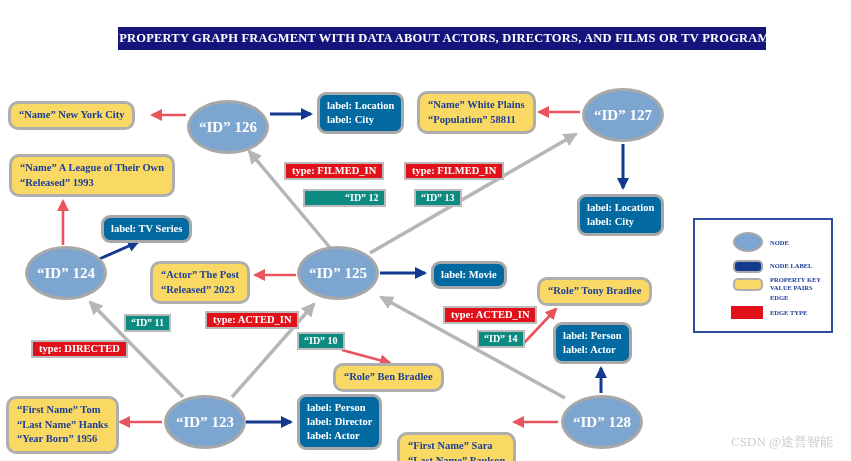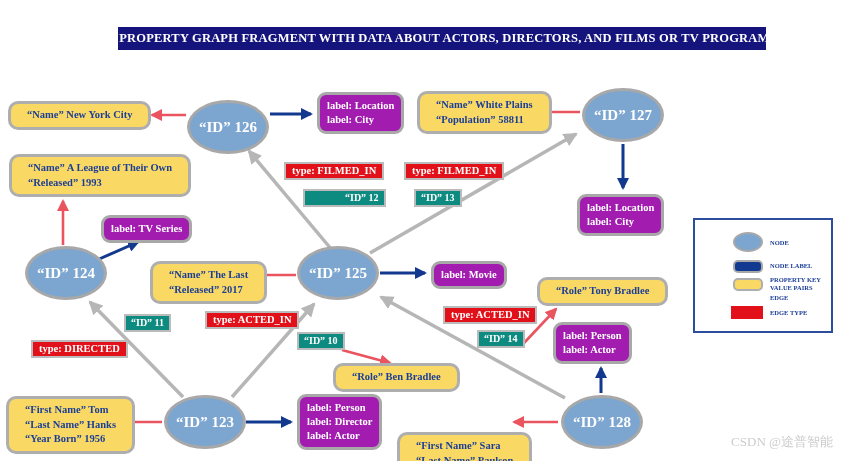--- a/index.html
+++ b/index.html
@@ -12,27 +12,27 @@
     position:absolute;left:118px;top:27px;width:648px;height:23px;z-index:3;
     background:#14147c;color:#ffffff;font-weight:bold;font-size:12.5px;letter-spacing:.2px;
     display:flex;align-items:center;justify-content:center;white-space:nowrap;
   }
   .node{
     position:absolute;z-index:2;width:82px;height:54px;border-radius:50%;
     background:#7ca6d0;border:3px solid #a8a8a8;color:#ffffff;font-weight:bold;font-size:15px;
     display:flex;align-items:center;justify-content:center;box-sizing:border-box;white-space:nowrap;
   }
   .navybox{
-    position:absolute;z-index:2;background:#a21caf;border:3px solid #a8a8a8;border-radius:9px;
+    position:absolute;z-index:2;background:#0369a1;border:3px solid #a8a8a8;border-radius:9px;
     color:#ffffff;font-weight:bold;font-size:10.5px;line-height:1.32;padding:4px 7px;
     box-sizing:border-box;white-space:nowrap;
   }
   .yellowbox{
     position:absolute;z-index:2;background:#f9d964;border:3px solid #aeaeae;border-radius:10px;
-    color:#1c3e96;font-weight:bold;font-size:10.5px;line-height:1.4;padding:4px 16px;
+    color:#1c3e96;font-weight:bold;font-size:10.5px;line-height:1.4;padding:4px 8px;
     box-sizing:border-box;white-space:nowrap;
   }
   .redbox{
     position:absolute;z-index:2;background:#e21119;border:2px solid #bbbbbb;
     color:#ffffff;font-weight:bold;font-size:10.5px;padding:1px 6px 2px;box-sizing:border-box;white-space:nowrap;
   }
   .tealbox{
     position:absolute;z-index:2;background:#0e8b80;border:2px solid #bbbbbb;
     color:#ffffff;font-weight:bold;font-size:10px;padding:1px 5px 2px;box-sizing:border-box;white-space:nowrap;
   }
@@ -156,22 +156,22 @@
   </div>
   <div class="yellowbox" style="left:9px;top:154px;">
     <span class="ln">“Name” A League of Their Own</span>
     <span class="ln">“Released” 1993</span>
   </div>
   <div class="yellowbox" style="left:417px;top:91px;">
     <span class="ln">“Name” White Plains</span>
     <span class="ln">“Population” 58811</span>
   </div>
   <div class="yellowbox" style="left:150px;top:261px;">
-    <span class="ln">“Name” The Last</span>
-    <span class="ln">“Released” 2017</span>
+    <span class="ln">“Actor” The Post</span>
+    <span class="ln">“Released” 2023</span>
   </div>
   <div class="yellowbox" style="left:333px;top:363px;">
     <span class="ln">“Role” Ben Bradlee</span>
   </div>
   <div class="yellowbox" style="left:537px;top:277px;">
     <span class="ln">“Role” Tony Bradlee</span>
   </div>
   <div class="yellowbox" style="left:6px;top:396px;">
     <span class="ln">“First Name” Tom</span>
     <span class="ln">“Last Name” Hanks</span>

